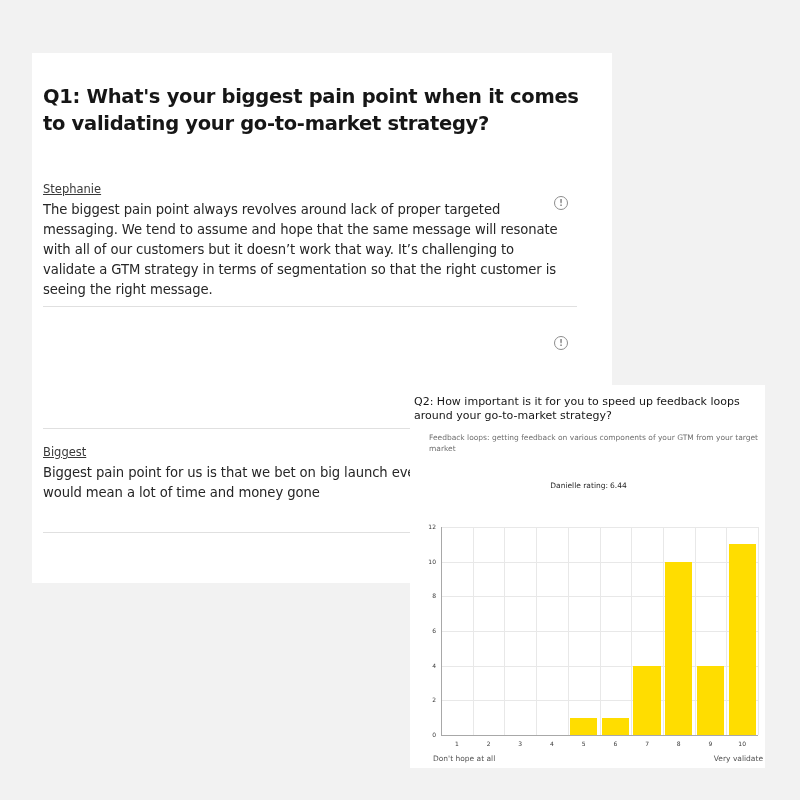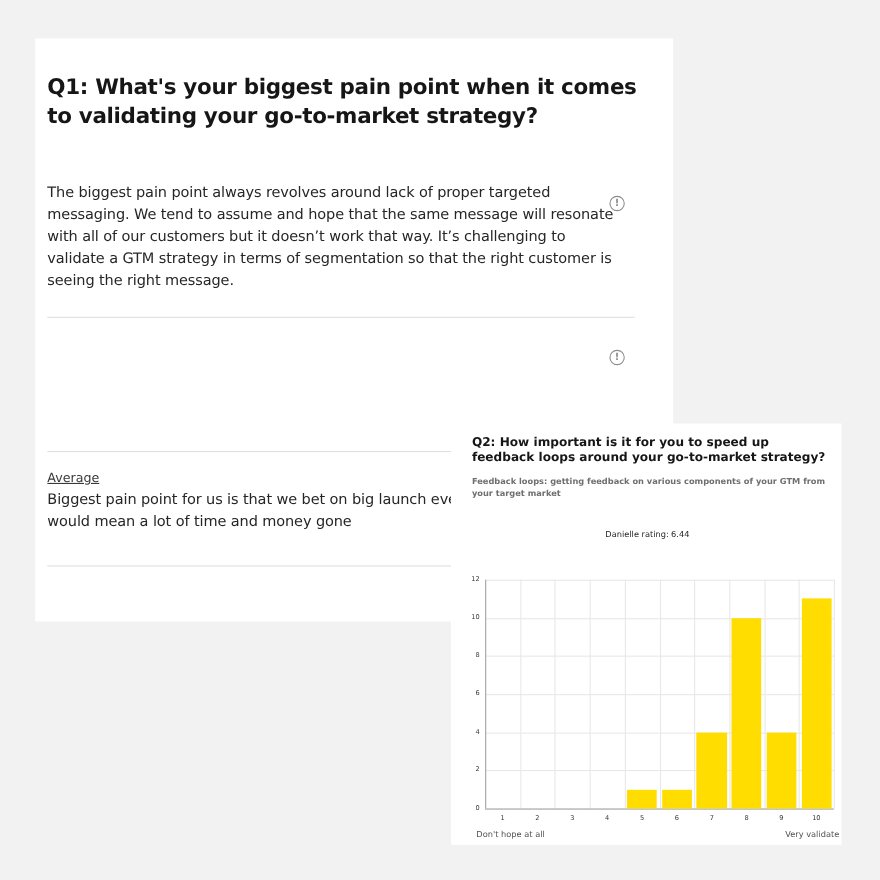--- a/index.html
+++ b/index.html
@@ -1,57 +1,58 @@
 <!DOCTYPE html>
 <html><head>
 <meta charset="utf-8">
 <style>
   html,body{margin:0;padding:0;}
   body{width:800px;height:800px;background:#f2f2f2;position:relative;overflow:hidden;font-family:"DejaVu Sans","Liberation Sans",sans-serif;color:#161616;}
-  .card1{position:absolute;left:32px;top:35px;width:580px;height:530px;background:#fff;}
+  .card1{position:absolute;left:32px;top:53px;width:580px;height:530px;background:#fff;}
   .q1-title{position:absolute;left:11px;top:30px;width:560px;font-size:19.5px;font-weight:bold;line-height:27px;color:#161616;letter-spacing:-0.3px;}
   .resp{position:absolute;left:11px;width:534px;}
   .resp-name{font-size:11.5px;color:#393939;text-decoration:underline;line-height:16px;}
   .resp-text{font-size:13.2px;line-height:20px;color:#262626;margin-top:3px;width:520px;letter-spacing:-0.1px;}
   .info{position:absolute;width:12px;height:12px;border:1px solid #8d8d8d;border-radius:50%;color:#8d8d8d;font-size:9px;line-height:12px;text-align:center;font-weight:bold;}
   .divider{position:absolute;left:11px;width:534px;height:1px;background:#e0e0e0;}
   .card2{position:absolute;left:410px;top:385px;width:355px;height:383px;background:#fff;}
-  .q2-title{position:absolute;left:19px;top:10px;width:330px;font-size:11px;font-weight:bold;line-height:14px;color:#161616;}
-  .q2-desc{position:absolute;left:19px;top:47px;width:330px;font-size:7.5px;line-height:11px;color:#6f6f6f;font-weight:bold;}
+  .q2-title{position:absolute;left:4px;top:10px;width:330px;font-size:11px;font-weight:normal;line-height:14px;color:#161616;}
+  .q2-desc{position:absolute;left:19px;top:47px;width:330px;font-size:7.5px;line-height:11px;color:#6f6f6f;}
   .avg{position:absolute;left:0;top:96px;width:355px;text-align:center;font-size:7.5px;color:#262626;}
   .avg span{margin-left:2px;}
   .chart{position:absolute;left:0;top:0;width:355px;height:383px;}
   .ytick{position:absolute;font-size:6px;color:#393939;width:12px;text-align:right;}
   .xtick{position:absolute;font-size:6px;color:#393939;width:20px;text-align:center;}
   .gridh{position:absolute;height:1px;background:#e8e8e8;}
   .gridv{position:absolute;width:1px;background:#e8e8e8;}
   .axis-y{position:absolute;width:1px;background:#a8a8a8;}
   .axis-x{position:absolute;height:1px;background:#a8a8a8;}
   .bar{position:absolute;background:#ffdd00;}
   .xlab{position:absolute;font-size:7.5px;color:#525252;}
 </style>
 </head>
 <body>
 
 <div class="card1">
   <div class="q1-title">Q1: What's your biggest pain point when it comes to validating your go-to-market strategy?</div>
 
   <div class="resp" style="top:128px;">
+    <div class="resp-name">Stephanie</div>
     <div class="resp-text">The biggest pain point always revolves around lack of proper targeted messaging. We tend to assume and hope that the same message will resonate with all of our customers but it doesn’t work that way. It’s challenging to validate a GTM strategy in terms of segmentation so that the right customer is seeing the right message.</div>
   </div>
   <div class="info" style="left:522px;top:143px;">!</div>
   <div class="divider" style="top:253px;"></div>
 
   <div class="resp" style="top:269px;">
   </div>
   <div class="info" style="left:522px;top:283px;">!</div>
   <div class="divider" style="top:375px;"></div>
 
   <div class="resp" style="top:391px;">
-    <div class="resp-name">Average</div>
+    <div class="resp-name">Biggest</div>
     <div class="resp-text" style="width:560px;">Biggest pain point for us is that we bet on big launch events and not being a success would mean a lot of time and money gone</div>
   </div>
   <div class="divider" style="top:479px;"></div>
 </div>
 
 <div class="card2">
   <div class="q2-title">Q2: How important is it for you to speed up feedback loops around your go-to-market strategy?</div>
   <div class="q2-desc">Feedback loops: getting feedback on various components of your GTM from your target market</div>
   <div class="avg"><span>Danielle rating:</span><span>6.44</span></div>
 

